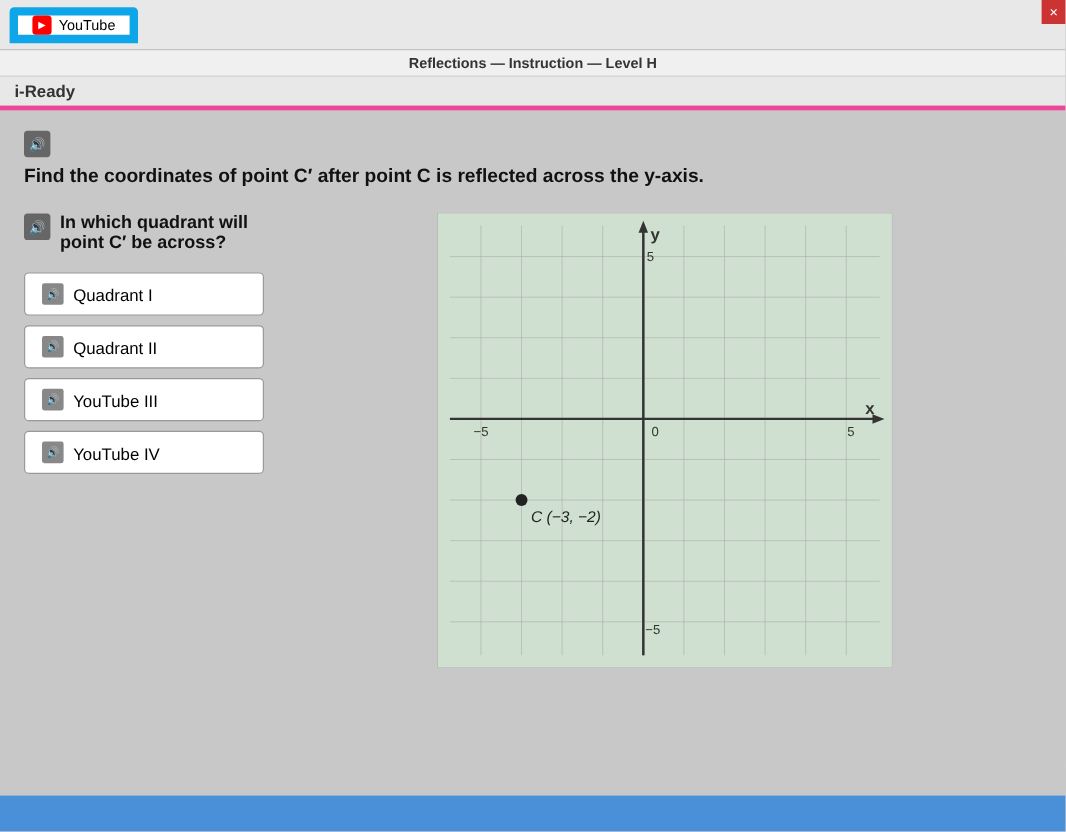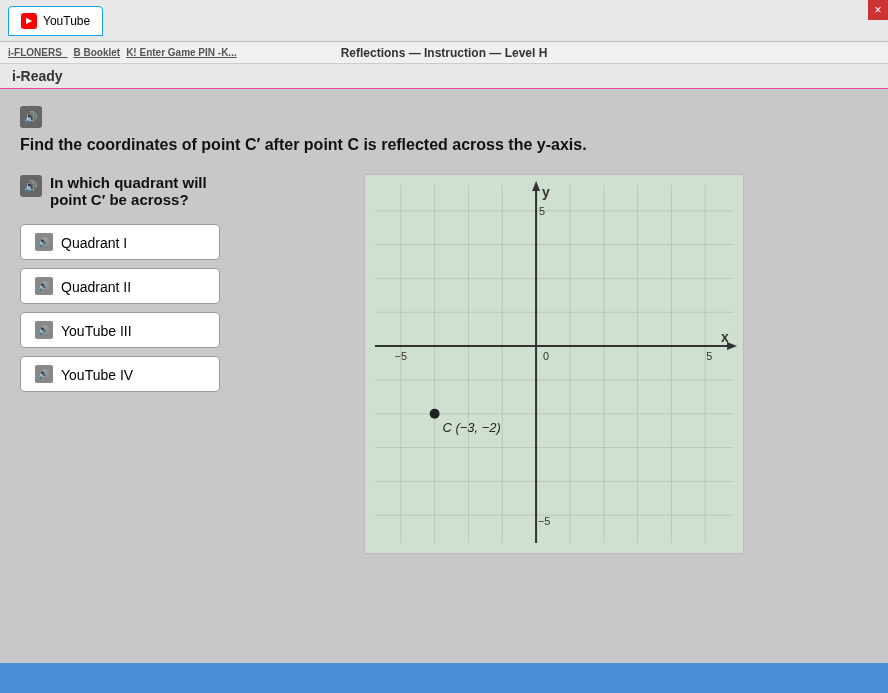--- a/index.html
+++ b/index.html
@@ -19,21 +19,21 @@
       height: 42px;
       background: #e8e8e8;
       border-bottom: 1px solid #bbb;
       display: flex;
       align-items: center;
       padding: 0 8px;
       gap: 6px;
     }
     .tab-item {
       background: #fff;
-      border: 1px solid #0ea5e9;
+      border: 7px solid #0ea5e9;
       border-radius: 4px 4px 0 0;
       padding: 4px 12px;
       font-size: 12px;
       display: flex;
       align-items: center;
       gap: 6px;
       height: 30px;
     }
     .tab-icon-youtube {
       width: 16px; height: 16px;
@@ -82,21 +82,21 @@
       left: 0; right: 0; bottom: 0;
       background: #c8c8c8;
     }
 
     .iready-header {
       background: #e8e8e8;
       padding: 4px 12px;
       font-size: 14px;
       font-weight: bold;
       color: #333;
-      border-bottom: 1px solid #ec4899;
+      border-bottom: 4px solid #ec4899;
     }
 
     .lesson-area {
       padding: 16px 20px;
     }
 
     .main-question {
       font-size: 16px;
       font-weight: bold;
       color: #111;
@@ -231,25 +231,20 @@
 
 <div class="browser-chrome">
   <div class="tab-item">
     <span class="tab-icon-youtube"></span>
     <span>YouTube</span>
   </div>
   <div class="close-btn">×</div>
 </div>
 
 <div class="nav-bar">
-  <div class="nav-links">
-    <span class="nav-link">i-FLONERS_</span>
-    <span class="nav-link">B Booklet</span>
-    <span class="nav-link">K! Enter Game PIN -K...</span>
-  </div>
   <span>Reflections — Instruction — Level H</span>
 </div>
 
 <div class="main-content">
 
   <div class="iready-header">
     <span>i-Ready</span>
   </div>
 
   <div class="lesson-area">

